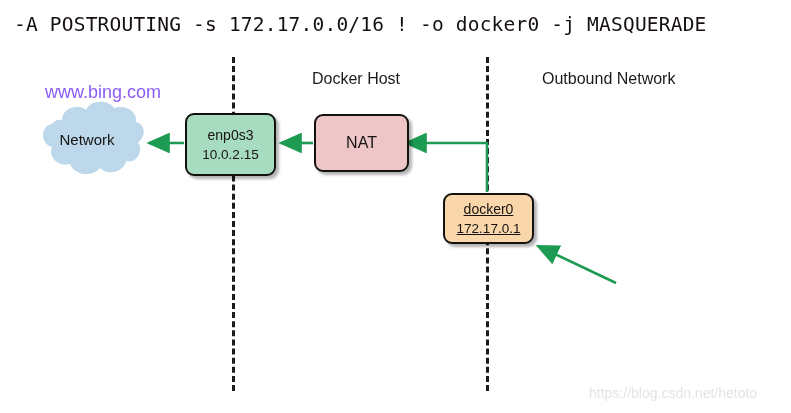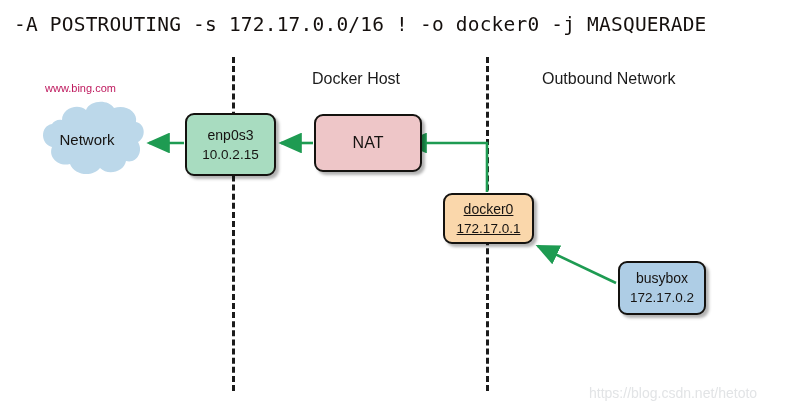--- a/index.html
+++ b/index.html
@@ -76,41 +76,41 @@
     font-size: 14px;
     line-height: 1.45;
   }
   .node .line2 { font-size: 13.5px; }
 
   #node-enp0s3 {
     left: 185px; top: 113px; width: 91px; height: 63px;
     background: #a8dcc0;
   }
   #node-nat {
-    left: 314px; top: 114px; width: 108px; height: 58px;
+    left: 314px; top: 114px; width: 95px; height: 58px;
     background: #eec6c8;
     font-size: 16px;
   }
   #node-docker0 {
     left: 443px; top: 193px; width: 91px; height: 51px;
     background: #fad7ab;
     text-decoration: underline;
   }
   #node-busybox {
     left: 618px; top: 261px; width: 88px; height: 54px;
     background: #aecde5;
   }
 
   
   #label-bing {
     position: absolute;
     left: 45px;
     top: 82px;
-    font-size: 11px;
-    color: #be185d;
+    font-size: 18px;
+    color: #8b5cf6;
     white-space: nowrap;
   }
   #label-network {
     position: absolute;
     left: 33px;
     top: 131px;
     width: 108px;
     text-align: center;
     font-size: 15px;
     color: #161311;
@@ -187,21 +187,17 @@
 
   <div class="node" id="node-nat">
     <div>NAT</div>
   </div>
 
   <div class="node" id="node-docker0">
     <div>docker0</div>
     <div class="line2">172.17.0.1</div>
   </div>
 
-  <div class="node" id="node-busybox">
-    <div>busybox</div>
-    <div class="line2">172.17.0.2</div>
-  </div>
 
 
   <div id="watermark">https://blog.csdn.net/hetoto</div>
 
 </div>
 
 </body></html>

